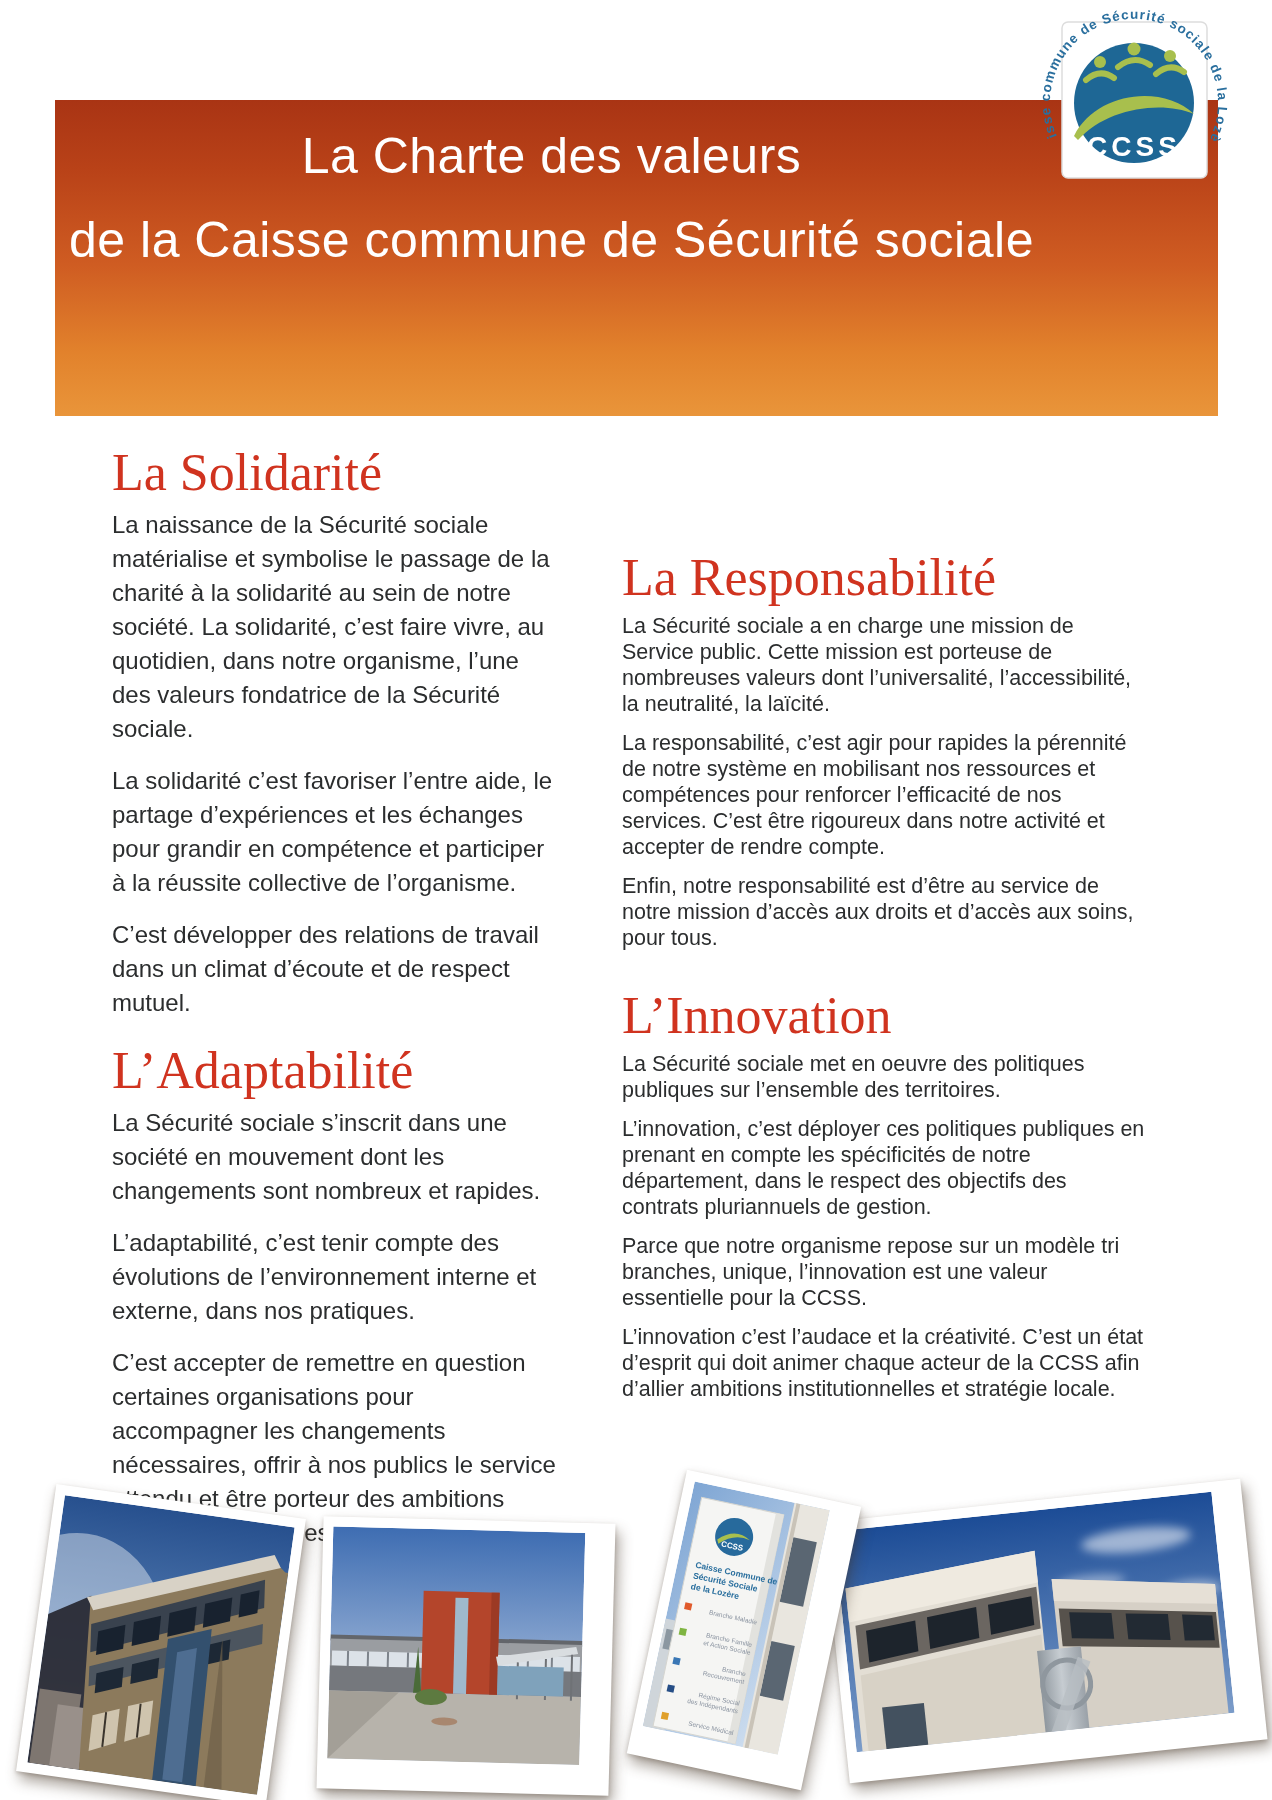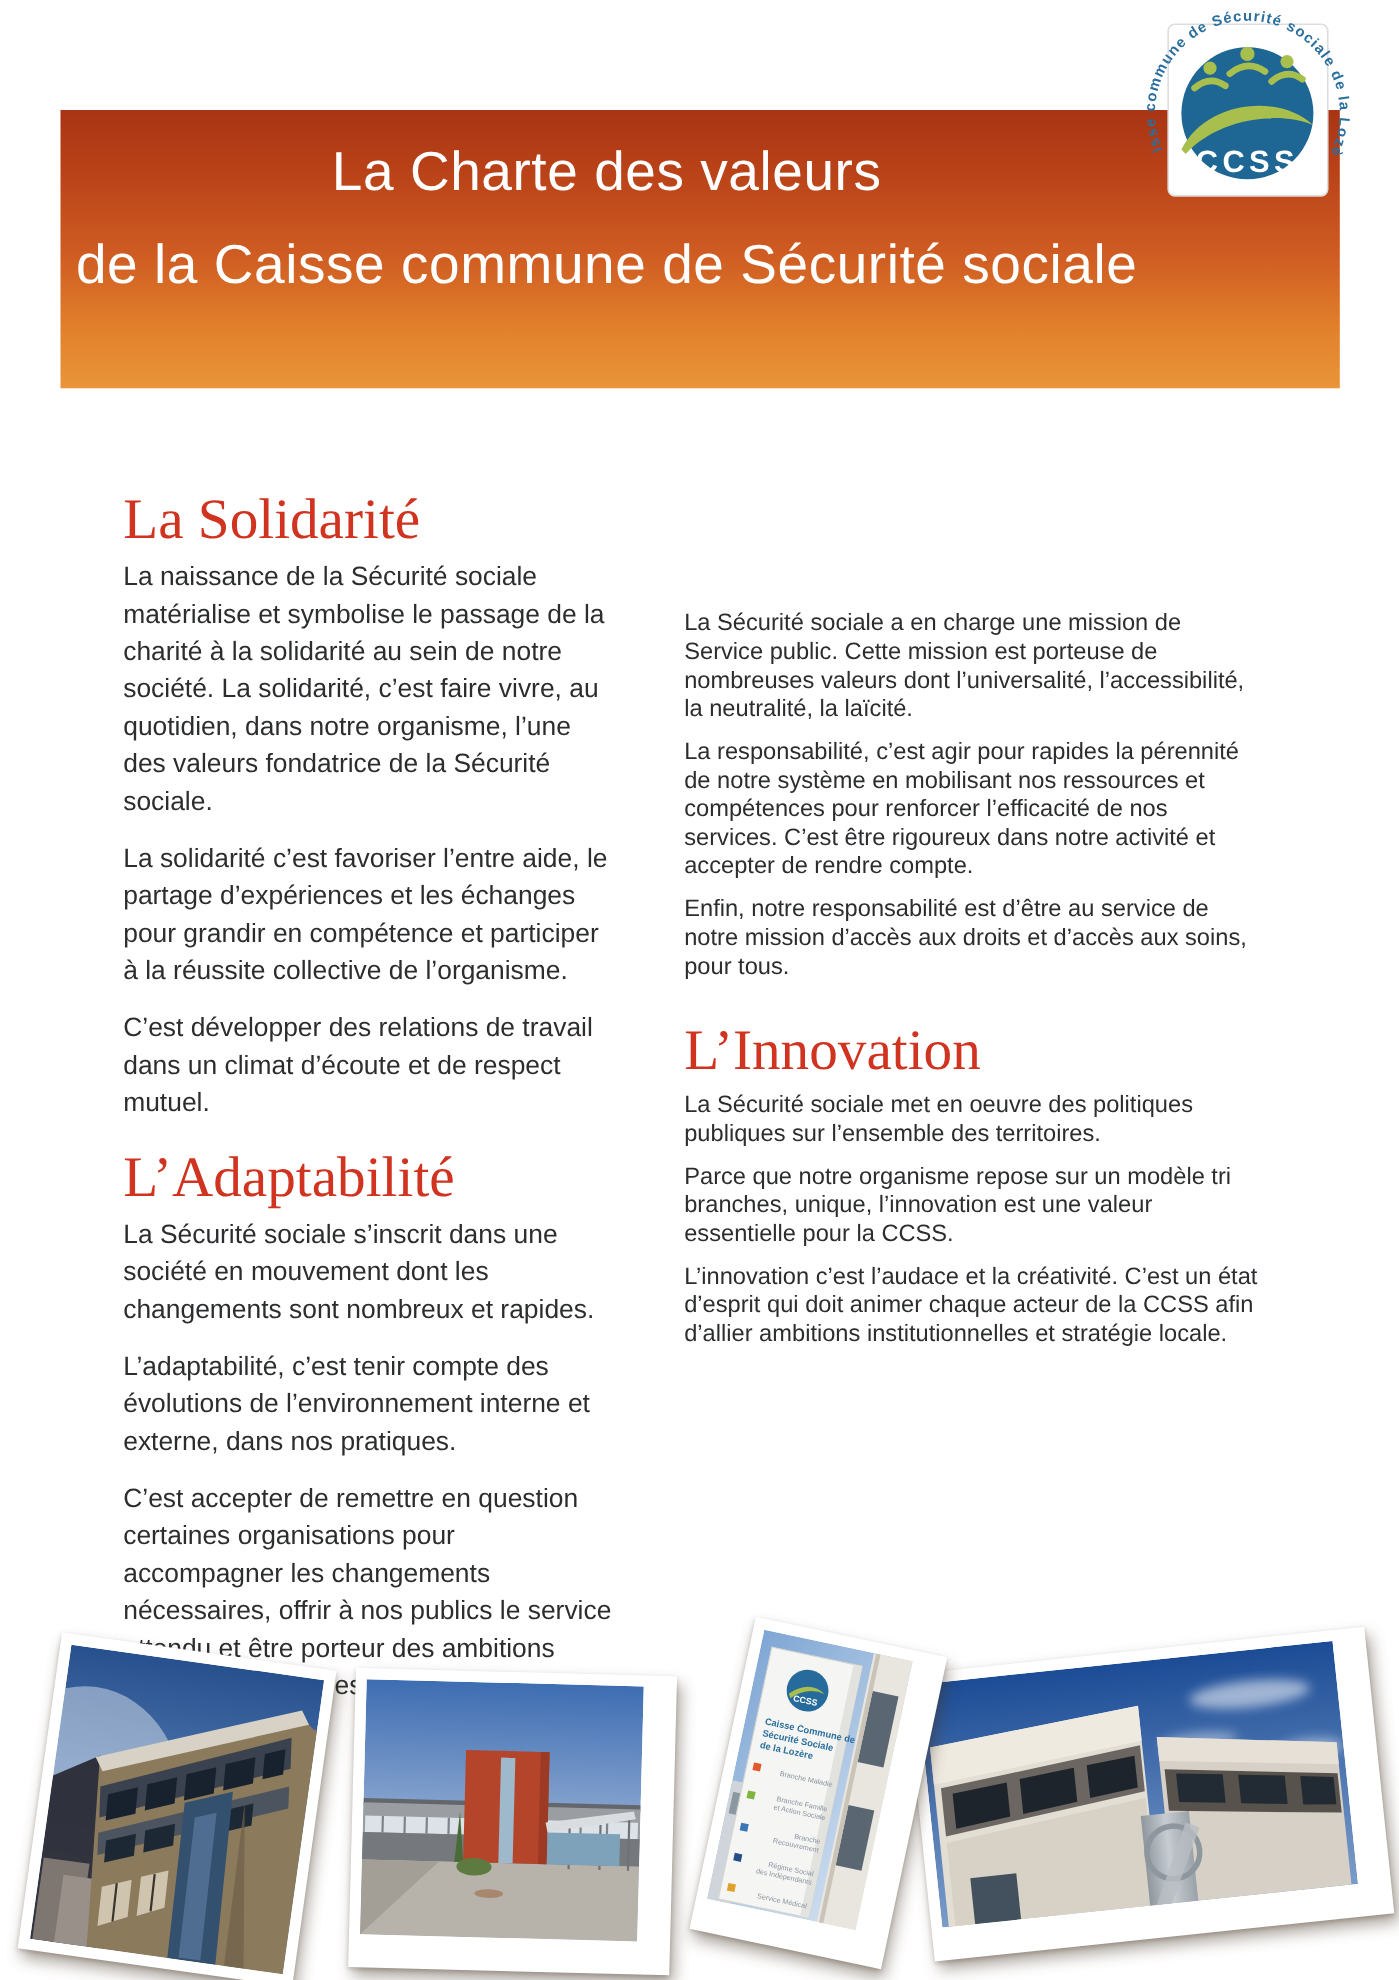--- a/index.html
+++ b/index.html
@@ -1,20 +1,20 @@
 <!DOCTYPE html>
 <html lang="fr"><head>
 <meta charset="utf-8">
 <style>
   html,body{margin:0;padding:0;background:#ffffff;}
   .page{position:relative;width:1272px;height:1800px;background:#ffffff;overflow:hidden;
         font-family:"Liberation Sans","DejaVu Sans",sans-serif;color:#2b2d2e;}
 
   
-  .banner{position:absolute;left:55px;top:100px;width:1163px;height:253px;
+  .banner{position:absolute;left:55px;top:100px;width:1163px;height:316px;
           background:linear-gradient(180deg,#a93414 0%,#b94218 22%,#cf5c22 52%,#e2822c 80%,#e9953a 100%);}
   .banner-inner{padding-top:14px;padding-right:170px;text-align:center;
                 color:#ffffff;font-size:50px;line-height:84px;font-weight:400;letter-spacing:.5px;}
 
   
   .logo-wrap{position:absolute;left:1030px;top:6px;width:240px;height:190px;}
   .logo-wrap svg{display:block;}
   svg text{font-family:"Liberation Sans","DejaVu Sans",sans-serif;}
 
   
@@ -81,26 +81,28 @@
     <p>La solidarité c’est favoriser l’entre aide, le partage d’expériences et les échanges pour grandir en compétence et participer à la réussite collective de l’organisme.</p>
     <p>C’est développer des relations de travail dans un climat d’écoute et de respect mutuel.</p>
 
     <h2 class="sec-h sec-gap-l">L’Adaptabilité</h2>
     <p>La Sécurité sociale s’inscrit dans une société en mouvement dont les changements sont nombreux et rapides.</p>
     <p>L’adaptabilité, c’est tenir compte des évolutions de l’environnement interne et externe, dans nos pratiques.</p>
     <p>C’est  accepter de remettre en question certaines organisations pour accompagner les changements nécessaires, offrir à nos publics le service attendu et être porteur des ambitions nationales et locales.</p>
   </section>
 
   <section class="col col-right">
+    <h2 class="sec-h">La Responsabilité</h2>
     <p>La Sécurité sociale a en charge une mission de Service public. Cette mission est porteuse de nombreuses valeurs dont l’universalité, l’accessibilité, la neutralité, la laïcité.</p>
     <p>La responsabilité, c’est agir pour rapides la pérennité de notre système en mobilisant nos ressources et compétences pour renforcer l’efficacité de nos services. C’est être rigoureux dans notre activité et accepter de rendre compte.</p>
     <p>Enfin, notre responsabilité est d’être au service de notre mission d’accès aux droits et d’accès aux soins, pour tous.</p>
 
     <h2 class="sec-h sec-gap-r">L’Innovation</h2>
     <p>La Sécurité sociale met en oeuvre des politiques publiques sur l’ensemble des territoires.</p>
+    <p>L’innovation, c’est déployer ces  politiques publiques en prenant en compte les spécificités de notre département, dans le respect des objectifs des contrats pluriannuels de gestion.</p>
     <p>Parce que notre organisme repose sur un modèle tri branches, unique, l’innovation est une valeur essentielle pour la CCSS.</p>
     <p>L’innovation c’est l’audace et la créativité. C’est un état d’esprit qui doit animer chaque acteur de la CCSS afin d’allier ambitions institutionnelles et stratégie locale.</p>
   </section>
 
   <div class="photo photo1">
     <svg width="232" height="270" viewBox="0 0 232 270">
       <defs>
         <linearGradient id="sky1" x1="0" y1="0" x2="0" y2="1">
           <stop offset="0" stop-color="#27508e"></stop>
             <stop offset=".6" stop-color="#5c84b8"></stop>

